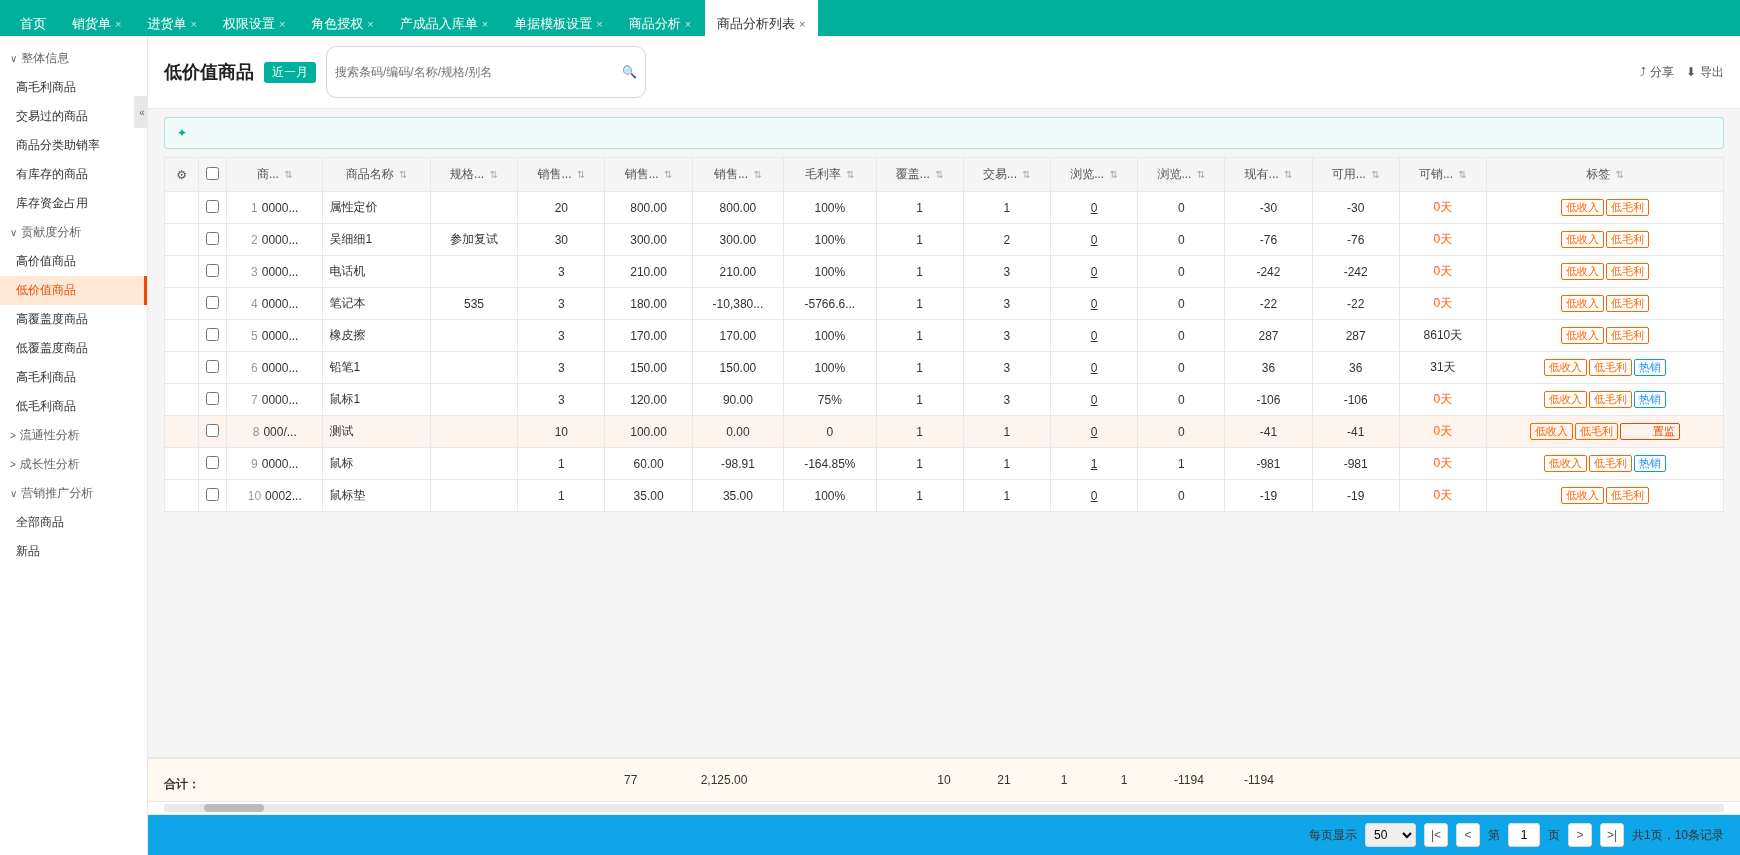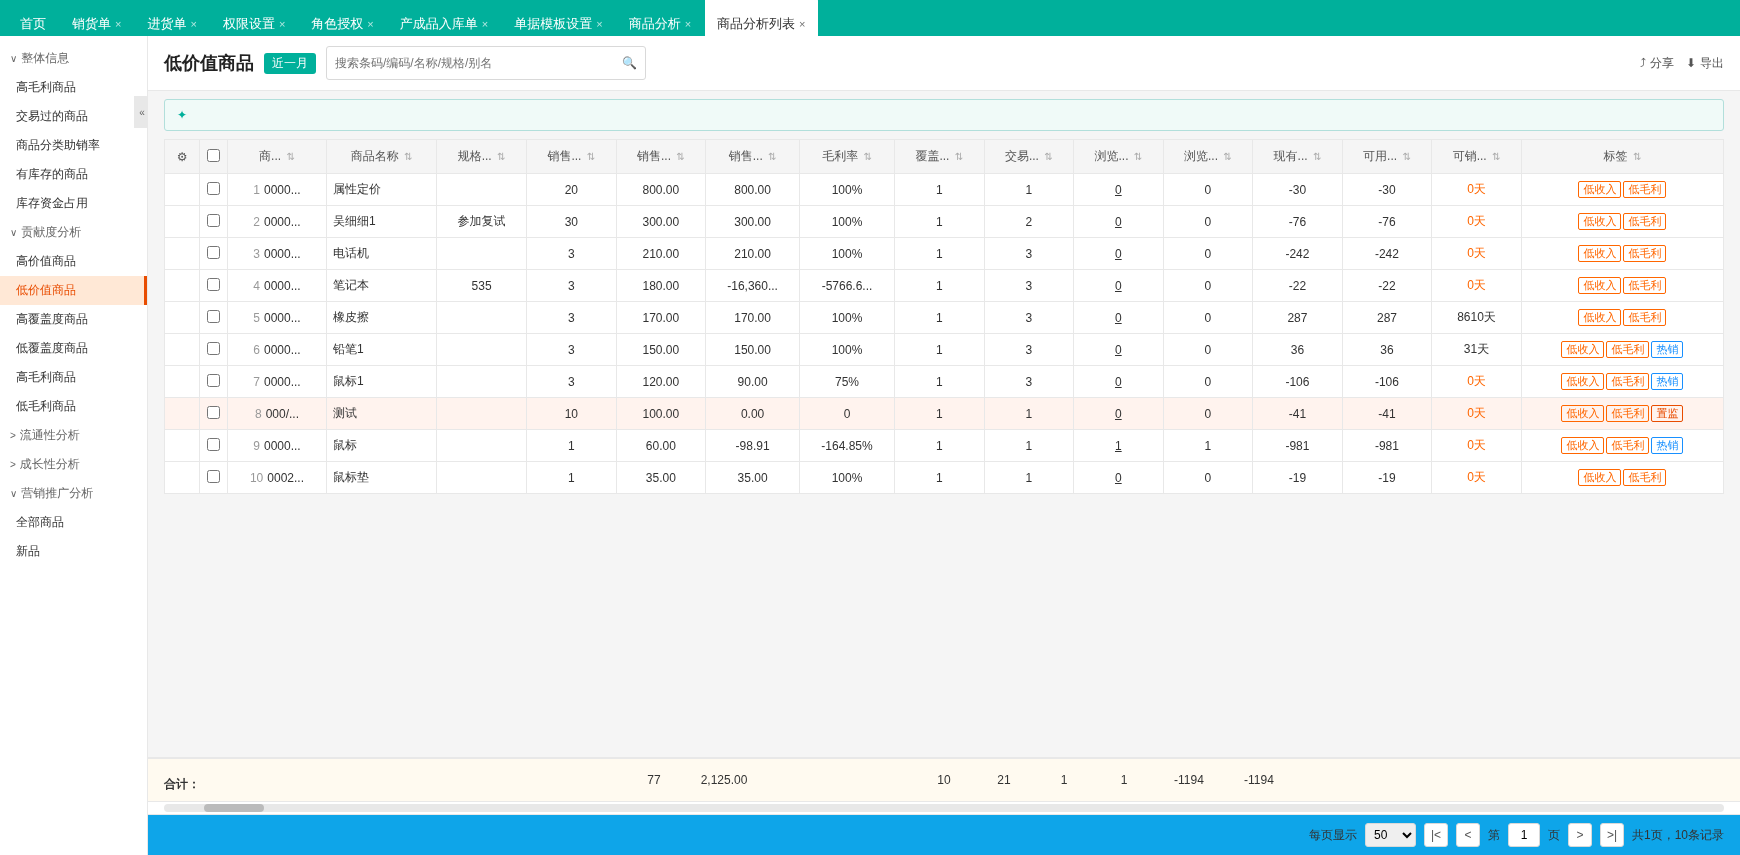--- a/index.html
+++ b/index.html
@@ -107,22 +107,22 @@
       color: #fff;
       padding: 2px 8px;
       border-radius: 3px;
       font-size: 12px;
       cursor: pointer;
     }
     .search-box {
       display: flex;
       align-items: center;
       border: 1px solid #d9d9d9;
-      border-radius: 3px;
-      padding: 9px 8px;
+      border-radius: 10px;
+      padding: 18px 8px;
       gap: 4px;
       flex: 1;
       max-width: 320px;
     }
     .search-box input {
       border: none;
       outline: none;
       font-size: 12px;
       flex: 1;
       color: #999;
@@ -193,21 +193,21 @@
     tbody tr.highlighted { background: #fff3ee; }
     .tag {
       display: inline-block;
       border: 1px solid;
       border-radius: 2px;
       padding: 0 4px;
       font-size: 11px;
       margin: 0 1px;
     }
     .tag-orange { color: #ff6600; border-color: #ff6600; }
-    .tag-red { color: #e84c00; border-color: #e84c00; }
+    .tag-red { color: #e84c00; border-color: #e84c00; padding-left: 32px; }
     .tag-blue { color: #1890ff; border-color: #1890ff; }
     .link-underline { text-decoration: underline; color: #333; cursor: pointer; }
     .checkbox-cell { width: 28px; }
 
     
     .total-row {
       background: #fffaf0;
       border-top: 2px solid #e8e8e8;
       padding: 8px 16px;
       display: flex;
@@ -462,21 +462,21 @@
             <tr>
     <td></td>
     <td class="checkbox-cell">
       <input type="checkbox" style="">
     </td>
     <td><span style="color:#999; margin-right:4px;">4</span>0000...</td>
     <td style="text-align:left;">笔记本</td>
     <td>535</td>
     <td>3</td>
     <td>180.00</td>
-    <td>-16,360...</td>
+    <td>-10,380...</td>
     <td>-5766.6...</td>
     <td>1</td>
     <td>3</td>
     <td><span class="link-underline">0</span></td>
     <td>0</td>
     <td>-22</td>
     <td>-22</td>
     <td style="color:#ff6600;">0天</td>
     <td><span class="tag tag-orange">低收入</span><span class="tag tag-orange">低毛利</span></td>
   </tr>
@@ -609,21 +609,21 @@
           </tbody>
       </table>
     </div>
 
     <div class="total-row">
       <div style="width:200px; display:flex; align-items:center;">
         <span class="total-label">合计：</span>
       </div>
       <div style="flex:1; display:flex; gap:0;">
         <span style="min-width:260px; display:inline-block;"></span>
-        <span style="min-width:60px; text-align:center;">77</span>
+        <span style="min-width:60px; ">77</span>
         <span style="min-width:80px; text-align:center;">2,125.00</span>
         <span style="min-width:80px; text-align:center;"></span>
         <span style="min-width:70px; text-align:center;"></span>
         <span style="min-width:60px; text-align:center;">10</span>
         <span style="min-width:60px; text-align:center;">21</span>
         <span style="min-width:60px; text-align:center;">1</span>
         <span style="min-width:60px; text-align:center;">1</span>
         <span style="min-width:70px; text-align:center;">-1194</span>
         <span style="min-width:70px; text-align:center;">-1194</span>
       </div>

